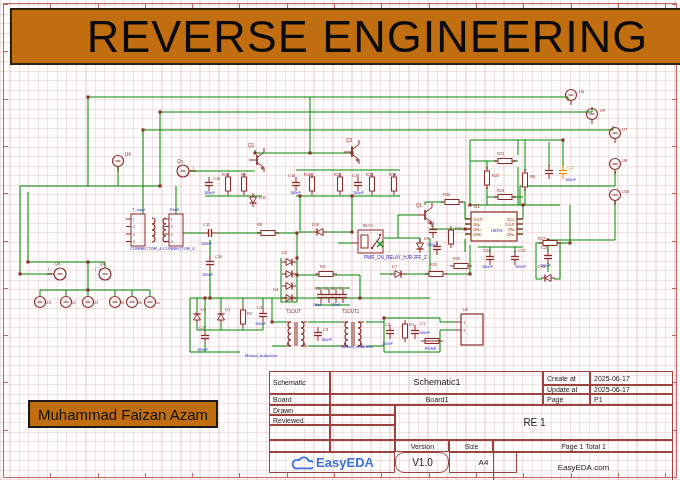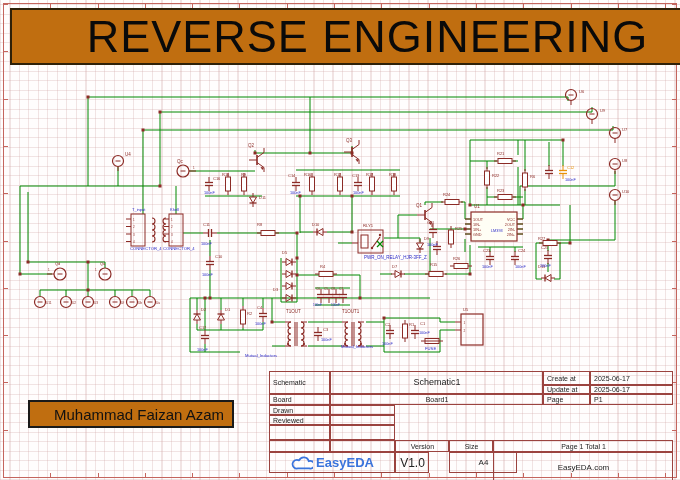--- a/index.html
+++ b/index.html
@@ -14,21 +14,21 @@
     background:repeating-linear-gradient(90deg,#c4655e 0 1px,transparent 1px 47.3px);}
   .ticks-top{top:3px;} .ticks-bottom{bottom:2px;}
   .ticks-left,.ticks-right{position:absolute;top:3px;bottom:2px;width:5px;
     background:repeating-linear-gradient(0deg,#c4655e 0 1px,transparent 1px 47.3px);}
   .ticks-left{left:3px;} .ticks-right{right:3px;}
   .banner{position:absolute;left:10px;top:8px;width:659px;height:53px;
     border:2px solid #2e2008;display:flex;align-items:center;justify-content:center;}
   .banner h1{margin:0;font-size:45px;font-weight:400;letter-spacing:1px;color:#0a0a0a;white-space:nowrap;}
   .author{position:absolute;left:28px;top:400px;width:186px;height:24px;
     border:2px solid #1a1a1a;display:flex;align-items:center;justify-content:center;
-    font-size:15px;color:#111;padding-left:16px;}
+    font-size:15px;color:#111;}
   #sch{position:absolute;left:0;top:0;}
   .tb{position:absolute;left:269px;top:371px;width:404px;height:102px;font-size:7px;color:#222;}
   .tb .cell{position:absolute;border:1px solid #9b433f;box-sizing:border-box;
     display:flex;align-items:center;padding-left:3px;background:rgba(255,255,255,0.0);line-height:1;}
   .tb .c{justify-content:center;padding-left:1px;}
   .logo-cell{display:flex;align-items:center;justify-content:center;gap:3px;}
   .logo-text{color:#3b74dc;font-weight:bold;font-size:13px;}
 </style>
 </head>
 <body>
@@ -804,28 +804,29 @@
     <div class="cell" style="left:0;top:23px;width:61px;height:11px;">Board</div>
     <div class="cell c" style="left:61px;top:23px;width:213px;height:11px;">Board1</div>
     <div class="cell" style="left:274px;top:23px;width:47px;height:11px;">Page</div>
     <div class="cell" style="left:321px;top:23px;width:83px;height:11px;">P1</div>
     <div class="cell" style="left:0;top:34px;width:61px;height:10px;">Drawn</div>
     <div class="cell" style="left:61px;top:34px;width:65px;height:10px;"></div>
     <div class="cell" style="left:0;top:44px;width:61px;height:10px;">Reviewed</div>
     <div class="cell" style="left:61px;top:44px;width:65px;height:10px;"></div>
     <div class="cell" style="left:0;top:54px;width:61px;height:15px;"></div>
     <div class="cell" style="left:61px;top:54px;width:65px;height:15px;"></div>
+    <div class="cell c" style="left:126px;top:34px;width:278px;height:35px;font-size:10px;">RE 1</div>
     <div class="cell" style="left:0;top:69px;width:61px;height:12px;"></div>
     <div class="cell" style="left:61px;top:69px;width:65px;height:12px;"></div>
     <div class="cell c" style="left:126px;top:69px;width:54px;height:12px;">Version</div>
     <div class="cell c" style="left:180px;top:69px;width:44px;height:12px;">Size</div>
     <div class="cell c" style="left:224px;top:69px;width:180px;height:12px;">Page  1  Total  1</div>
     <div class="cell c logo-cell" style="left:0;top:81px;width:126px;height:21px;">
       <svg width="22" height="16" viewBox="0 0 26 19">
         <path d="M8 16 a5.2 5.2 0 1 1 1.6 -9.6 a6 6 0 0 1 11.4 1 a4.6 4.6 0 1 1 0.8 8.6 z" fill="none" stroke="#3b74dc" stroke-width="2.1" stroke-linejoin="round"></path>
       </svg>
       <span class="logo-text">EasyEDA</span>
     </div>
-    <div class="cell c" style="left:126px;top:81px;width:34px;height:21px;font-size:12px;">V1.0</div>
+    <div class="cell c" style="left:126px;top:81px;width:54px;height:21px;font-size:10px;border-radius:9px;">V1.0</div>
     <div class="cell c" style="left:180px;top:81px;width:68px;height:21px;font-size:8px;">A4</div>
     <div class="cell c" style="left:224px;top:81px;width:180px;height:32px;font-size:8px;">EasyEDA.com</div>
   </div>
 </div>
 
 </body></html>

